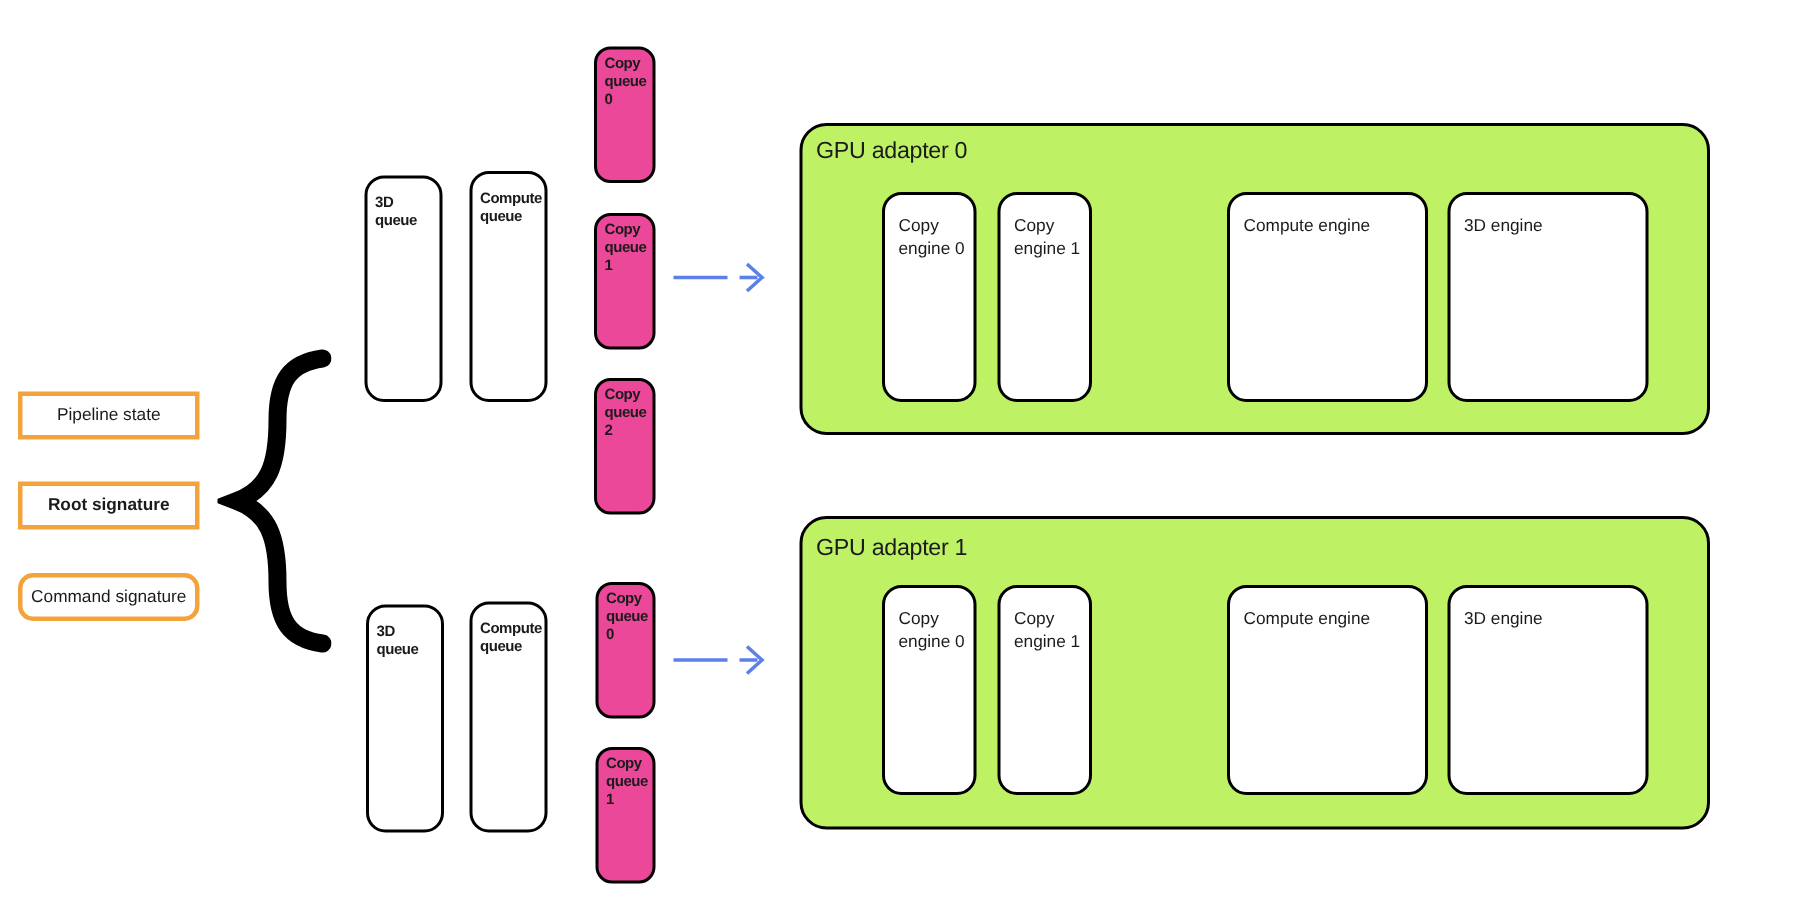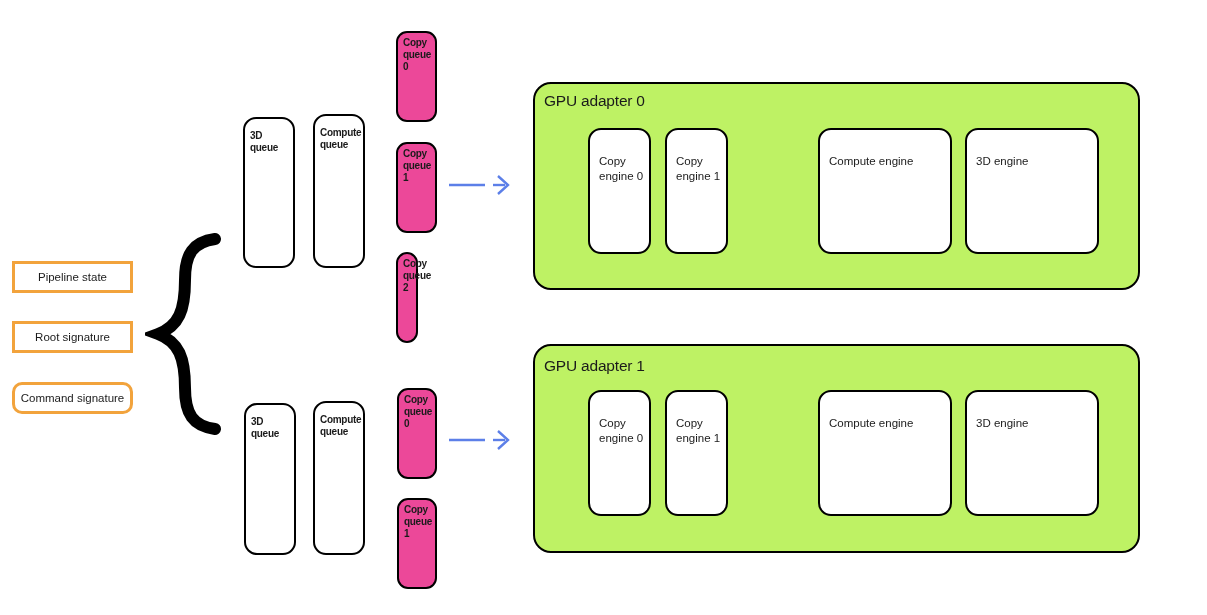--- a/index.html
+++ b/index.html
@@ -31,37 +31,37 @@
 
   
   .adapter{
     border:2.5px solid #000;border-radius:18px;background:#bef264;
   }
   .adapter-title{
     position:absolute;left:9px;top:8px;font-size:15.5px;letter-spacing:-0.2px;white-space:nowrap;
   }
   
   .engine{
-    position:absolute;box-sizing:border-box;top:44px;height:126px;
+    position:absolute;box-sizing:border-box;top:44px;height:140px;
     border:2.5px solid #000;border-radius:13px;background:#fff;
-    font-size:11.5px;line-height:1.3;padding:24px 4px 0 9px;
+    font-size:11.5px;line-height:1.3;padding:14px 4px 0 9px;
   }
 
   .brace-path{stroke:#000;stroke-width:12;fill:none;}
   .arrow-stroke{stroke:var(--blue);stroke-width:2.4;fill:none;}
 </style>
 </head>
 <body>
 
 <div id="canvas">
 
   <div class="abs state-box" style="left:12px;top:261px;width:121px;height:32px;">
     <span>Pipeline state</span>
   </div>
-  <div class="abs state-box" style="left:12px;top:321px;width:121px;height:32px;">
+  <div class="abs state-box" style="left:12px;top:321px;width:121px;height:32px;font-weight:bold;">
     <span>Root signature</span>
   </div>
   <div class="abs state-box" style="left:12px;top:382px;width:121px;height:32px;border-radius:10px;">
     <span>Command signature</span>
   </div>
 
   <svg class="abs" style="left:145px;top:231px;" width="76" height="206" viewBox="0 0 76 206">
     <path class="brace-path" stroke-linecap="round" stroke-linejoin="miter" d="M 70,8 C 48,11 40,23 40,49 C 40,79 34,95 13,103 C 34,111 40,127 40,157 C 40,183 48,195 70,198"></path>
   </svg>
 
@@ -70,21 +70,21 @@
   </div>
   <div class="abs queue" style="left:313px;top:114px;width:52px;height:154px;">
     <span>Compute queue</span>
   </div>
   <div class="abs copyq" style="left:396px;top:31px;width:41px;height:91px;">
     <span>Copy queue 0</span>
   </div>
   <div class="abs copyq" style="left:396px;top:142px;width:41px;height:91px;">
     <span>Copy queue 1</span>
   </div>
-  <div class="abs copyq" style="left:396px;top:252px;width:22px;height:91px;">
+  <div class="abs copyq" style="left:396px;top:252px;width:41px;height:91px;">
     <span>Copy queue 2</span>
   </div>
 
   <svg class="abs" style="left:448px;top:172px;" width="64" height="26" viewBox="0 0 64 26">
     <line class="arrow-stroke" x1="1" y1="13" x2="37" y2="13"></line>
     <line class="arrow-stroke" x1="45" y1="13" x2="57" y2="13"></line>
     <path class="arrow-stroke" d="M 50,4 L 60,13 L 50,22"></path>
   </svg>
 
   <div class="abs queue" style="left:244px;top:403px;width:52px;height:152px;">

